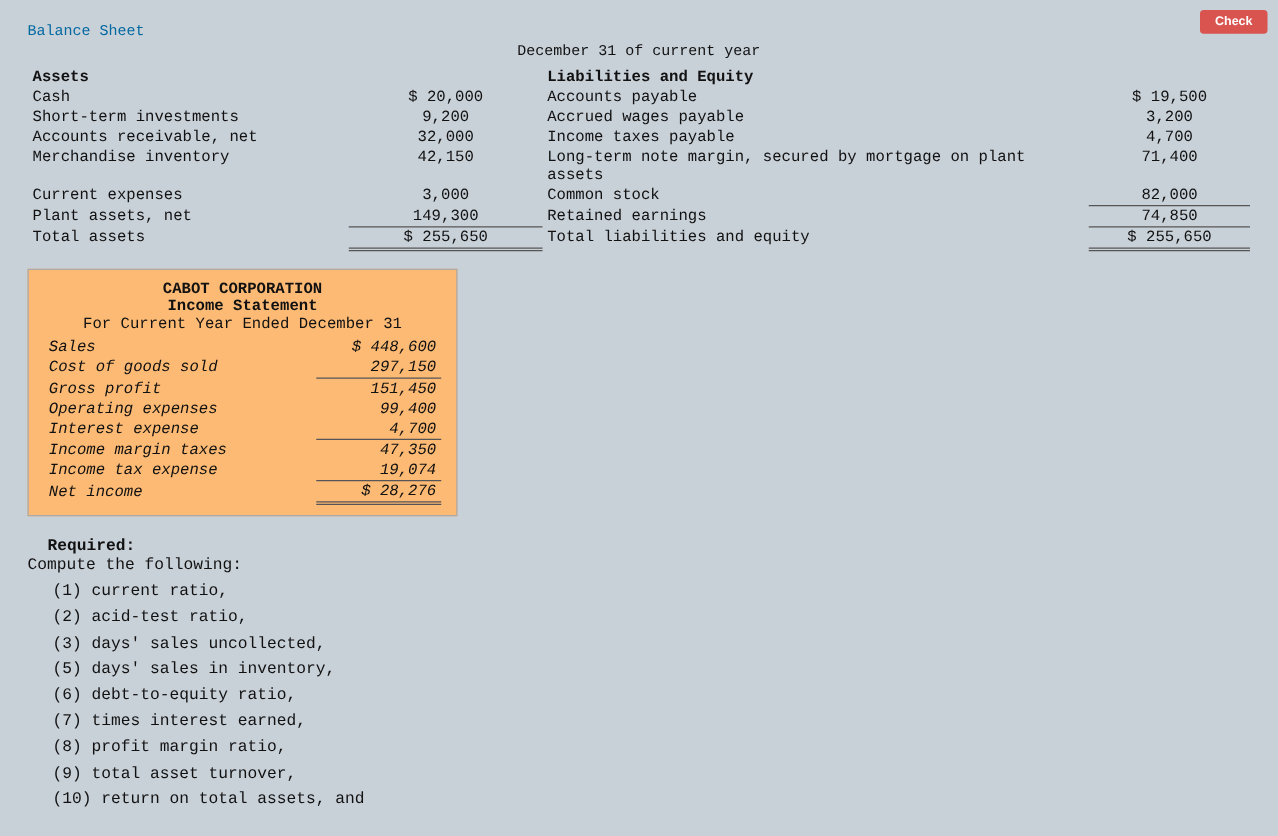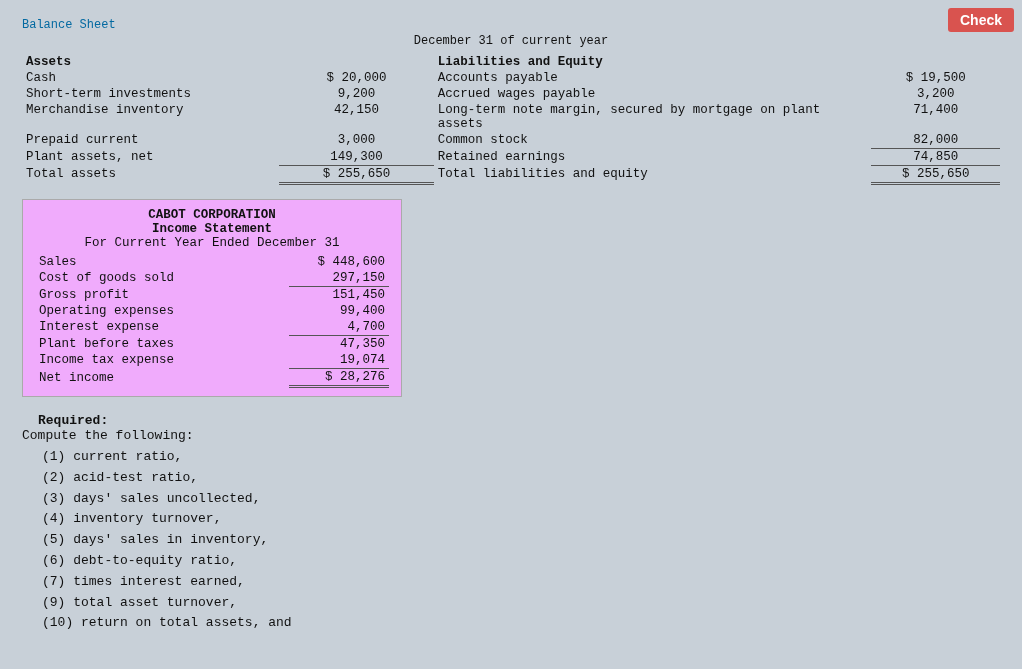--- a/index.html
+++ b/index.html
@@ -15,21 +15,21 @@
     }
 
     .check-btn {
       position: absolute;
       top: 8px;
       right: 8px;
       background: #d9534f;
       color: white;
       border: none;
       padding: 4px 12px;
-      font-size: 14px;
+      font-size: 10px;
       font-weight: bold;
       border-radius: 3px;
       cursor: pointer;
     }
 
     .main-container {
       background: #c8d0d8;
       padding: 8px 12px;
     }
 
@@ -61,24 +61,24 @@
 
     .col-label { width: 200px; }
     .col-amount { width: 120px; text-align: right; }
     .col-right-label { width: 340px; }
     .col-right-amount { width: 100px; text-align: right; }
 
     .bold-label { font-weight: bold; }
 
     
     .income-section {
-      background: #f0abfc;
+      background: #fdba74;
       border: 1px solid #aaa;
       padding: 8px 12px;
-      width: 380px;
+      width: 344px;
       margin-bottom: 16px;
     }
 
     .income-title {
       text-align: center;
       font-weight: bold;
       font-size: 12.5px;
     }
 
     .income-subtitle {
@@ -88,20 +88,21 @@
     }
 
     .income-table {
       width: 100%;
       border-collapse: collapse;
     }
 
     .income-table td {
       padding: 1px 4px;
       font-size: 12.5px;
+      font-style: italic;
     }
 
     .income-table .amt { text-align: right; width: 100px; }
 
     
     .required-section {
       margin-top: 10px;
       font-size: 13px;
     }
 
@@ -148,27 +149,33 @@
         <td class="col-right-label">Accounts payable</td>
         <td class="col-right-amount amount-col">$ 19,500</td>
       </tr>
       <tr>
         <td class="col-label">Short-term investments</td>
         <td class="col-amount amount-col">9,200</td>
         <td class="col-right-label">Accrued wages payable</td>
         <td class="col-right-amount amount-col">3,200</td>
       </tr>
       <tr>
+        <td class="col-label">Accounts receivable, net</td>
+        <td class="col-amount amount-col">32,000</td>
+        <td class="col-right-label">Income taxes payable</td>
+        <td class="col-right-amount amount-col">4,700</td>
+      </tr>
+      <tr>
         <td class="col-label">Merchandise inventory</td>
         <td class="col-amount amount-col">42,150</td>
         <td class="col-right-label">Long-term note margin, secured by mortgage on plant assets</td>
         <td class="col-right-amount amount-col">71,400</td>
       </tr>
       <tr>
-        <td class="col-label">Prepaid current</td>
+        <td class="col-label">Current expenses</td>
         <td class="col-amount amount-col">3,000</td>
         <td class="col-right-label">Common stock</td>
         <td class="col-right-amount amount-col">82,000</td>
       </tr>
       <tr>
         <td class="col-label">Plant assets, net</td>
         <td class="col-amount amount-col">149,300</td>
         <td class="col-right-label">Retained earnings</td>
         <td class="col-right-amount amount-col" style="border-top:1px solid #555;">74,850</td>
       </tr>
@@ -201,21 +208,21 @@
         </tr>
         <tr>
           <td>Operating expenses</td>
           <td class="amt">99,400</td>
         </tr>
         <tr>
           <td>Interest expense</td>
           <td class="amt" style="border-bottom:1px solid #555;">4,700</td>
         </tr>
         <tr>
-          <td>Plant before taxes</td>
+          <td>Income margin taxes</td>
           <td class="amt">47,350</td>
         </tr>
         <tr>
           <td>Income tax expense</td>
           <td class="amt" style="border-bottom:1px solid #555;">19,074</td>
         </tr>
         <tr>
           <td>Net income</td>
           <td class="amt" style="border-bottom:3px double #555;">$ 28,276</td>
         </tr>
@@ -223,22 +230,22 @@
     </table>
   </div>
 
   <div class="required-section">
     <div class="required-label">Required:</div>
     <div>Compute the following:</div>
     <div class="item-list">
     <div>(1) current ratio,</div>
         <div>(2) acid-test ratio,</div>
         <div>(3) days' sales uncollected,</div>
-        <div>(4) inventory turnover,</div>
         <div>(5) days' sales in inventory,</div>
         <div>(6) debt-to-equity ratio,</div>
         <div>(7) times interest earned,</div>
+        <div>(8) profit margin ratio,</div>
         <div>(9) total asset turnover,</div>
         <div>(10) return on total assets, and</div>
       </div>
   </div>
 
 </div>
 
 </body></html>

